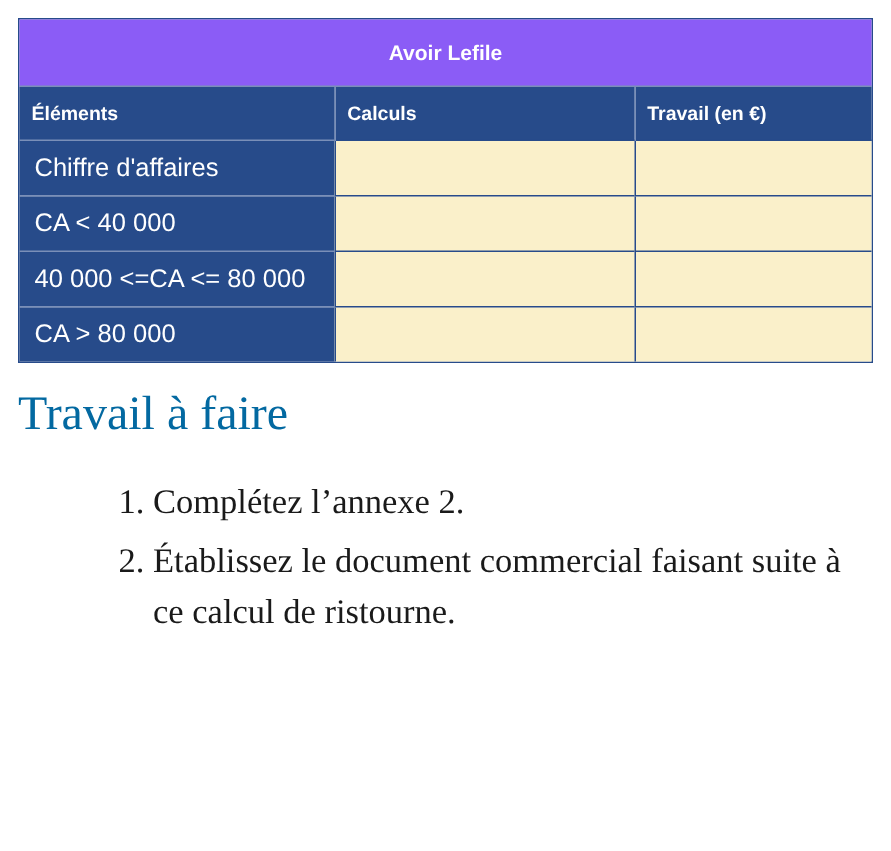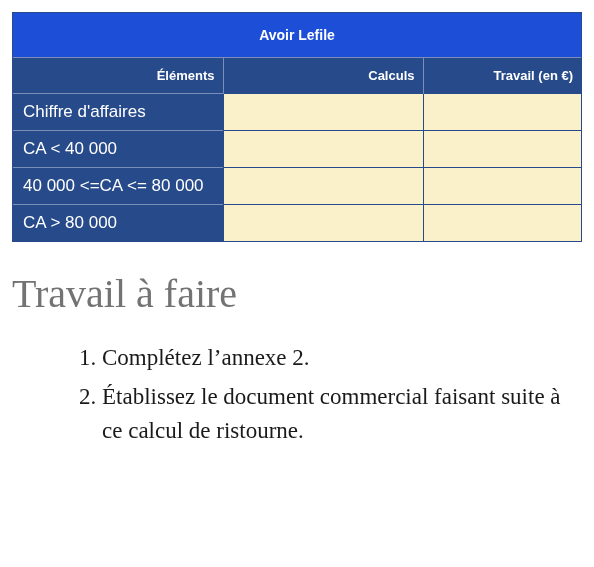--- a/index.html
+++ b/index.html
@@ -14,35 +14,35 @@
       width: 594px;
     }
     .table-wrapper {
       border: 1px solid #274b8a;
     }
     table {
       width: 100%;
       border-collapse: collapse;
     }
     .title-row {
-      background: #1d4ed8;
+      background: #8b5cf6;
     }
     .title-cell {
       color: #ffffff;
       font-weight: bold;
       text-align: center;
       padding: 14px 8px;
       font-size: 14px;
     }
     .header-row {
       background: #274b8a;
     }
     .header-cell {
       color: #ffffff;
-      text-align: right;
+      text-align: left;
       padding: 10px 8px;
       font-size: 13px;
       border-top: 1px solid #7a8fb8;
       border-left: 1px solid #7a8fb8;
     }
     .header-cell:first-child {
       border-left: none;
     }
     .body-row .label-cell {
       background: #274b8a;
@@ -60,24 +60,24 @@
     }
     .col-calculs {
       width: 200px;
     }
     .col-montants {
       width: auto;
     }
     h1.section-heading {
       font-family: Georgia, "Times New Roman", serif;
       font-weight: normal;
-      font-size: 40px;
-      margin-top: 28px;
+      font-size: 32px;
+      margin-top: 15px;
       margin-bottom: 24px;
-      color: #737373;
+      color: #0369a1;
     }
     ol.task-list {
       font-family: Liberation Serif, serif;
       font-size: 23px;
       color: #1a1a1a;
       padding-left: 90px;
       line-height: 1.45;
     }
     ol.task-list li {
       margin-bottom: 6px;

